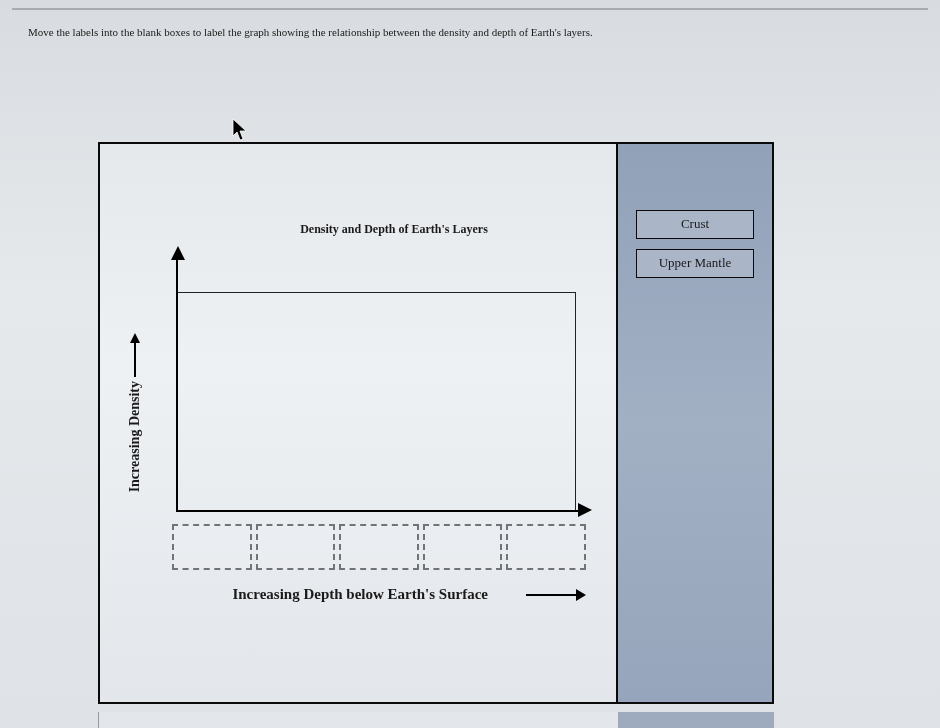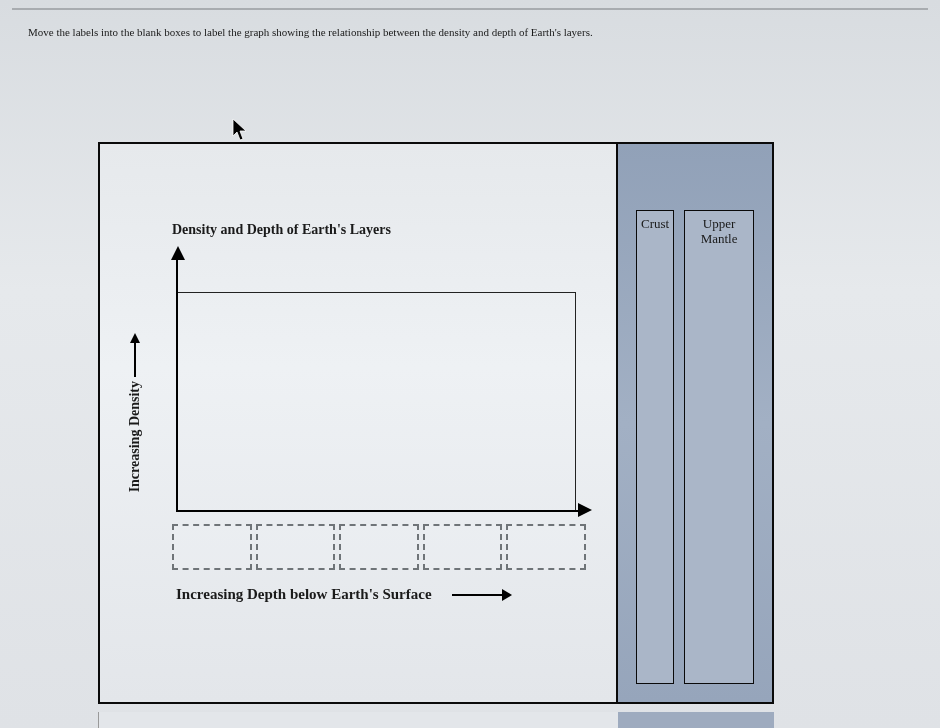--- a/index.html
+++ b/index.html
@@ -49,23 +49,23 @@
     .chart-region {
       position: relative;
       flex: 1;
       padding: 58px 20px 20px 40px;
     }
     .chart-title {
       position: absolute;
       top: 78px;
       left: 0;
       right: 0;
-      text-align: left;
+      text-align: center;
       font-weight: bold;
-      font-size: 14px;
+      font-size: 12px;
       padding-left: 72px;
     }
     .y-axis-label-wrap {
       position: absolute;
       left: 24px;
       top: 170px;
       bottom: 190px;
       width: 22px;
       display: flex;
       flex-direction: column;
@@ -131,38 +131,38 @@
       background: rgba(255,255,255,0.12);
       min-width: 0;
     }
     .x-axis-label-wrap {
       position: absolute;
       left: 76px;
       right: 30px;
       top: 442px;
       display: flex;
       align-items: center;
-      justify-content: flex-start;
-      gap: 20px;
+      justify-content: flex-end;
+      gap: 38px;
     }
     .x-axis-label {
       font-weight: bold;
       font-size: 15px;
     }
     .x-axis-arrow {
       width: 60px;
       height: 12px;
     }
     .sidebar {
       width: 156px;
       background: linear-gradient(180deg, #91a1b8 0%, #a2b0c4 50%, #96a5bb 100%);
       border-left: 2px solid #0a0a0a;
       padding: 66px 18px 18px 18px;
       display: flex;
-      flex-direction: row;
+      flex-direction: column;
       gap: 10px;
     }
     .label-chip {
       border: 1.5px solid #0a0a0a;
       background: #aab6c8;
       font-size: 13px;
       text-align: center;
       padding: 6px 4px;
       line-height: 1.15;
       cursor: move;

